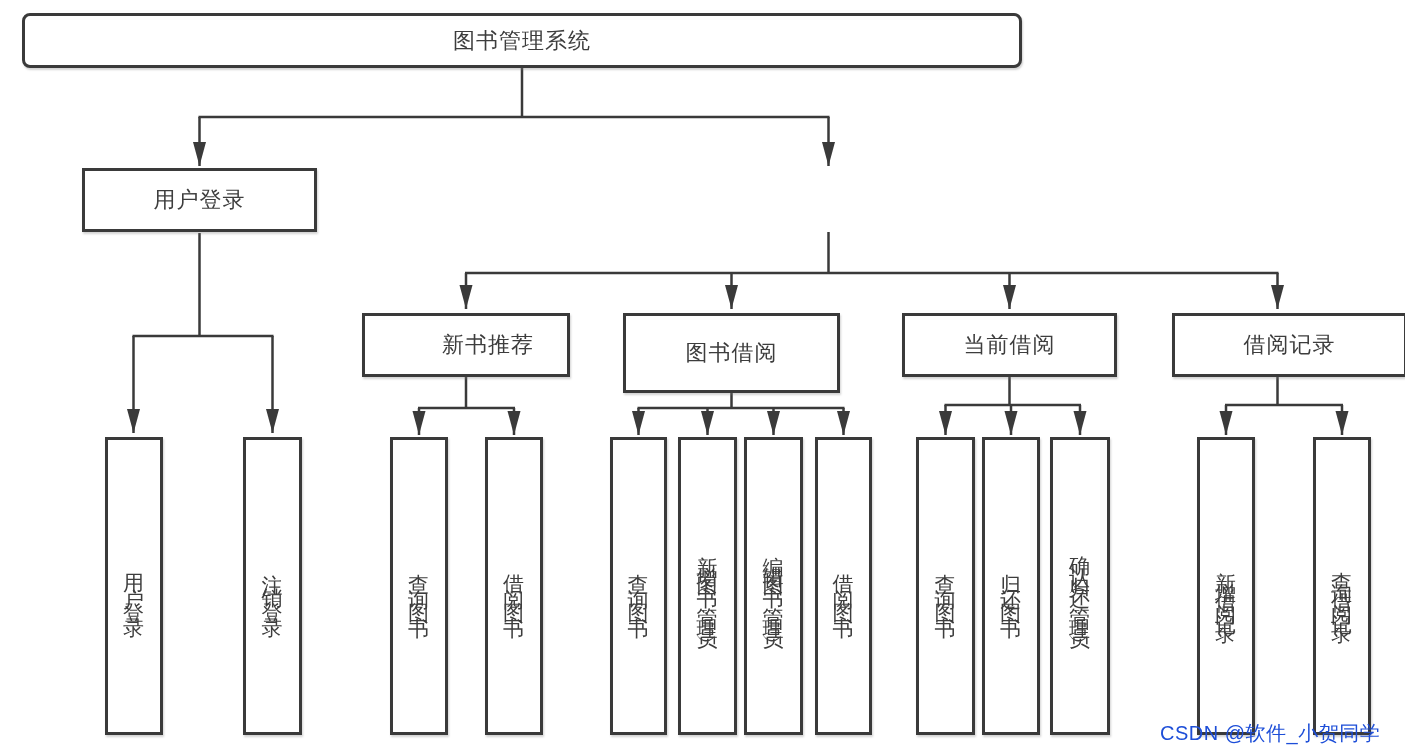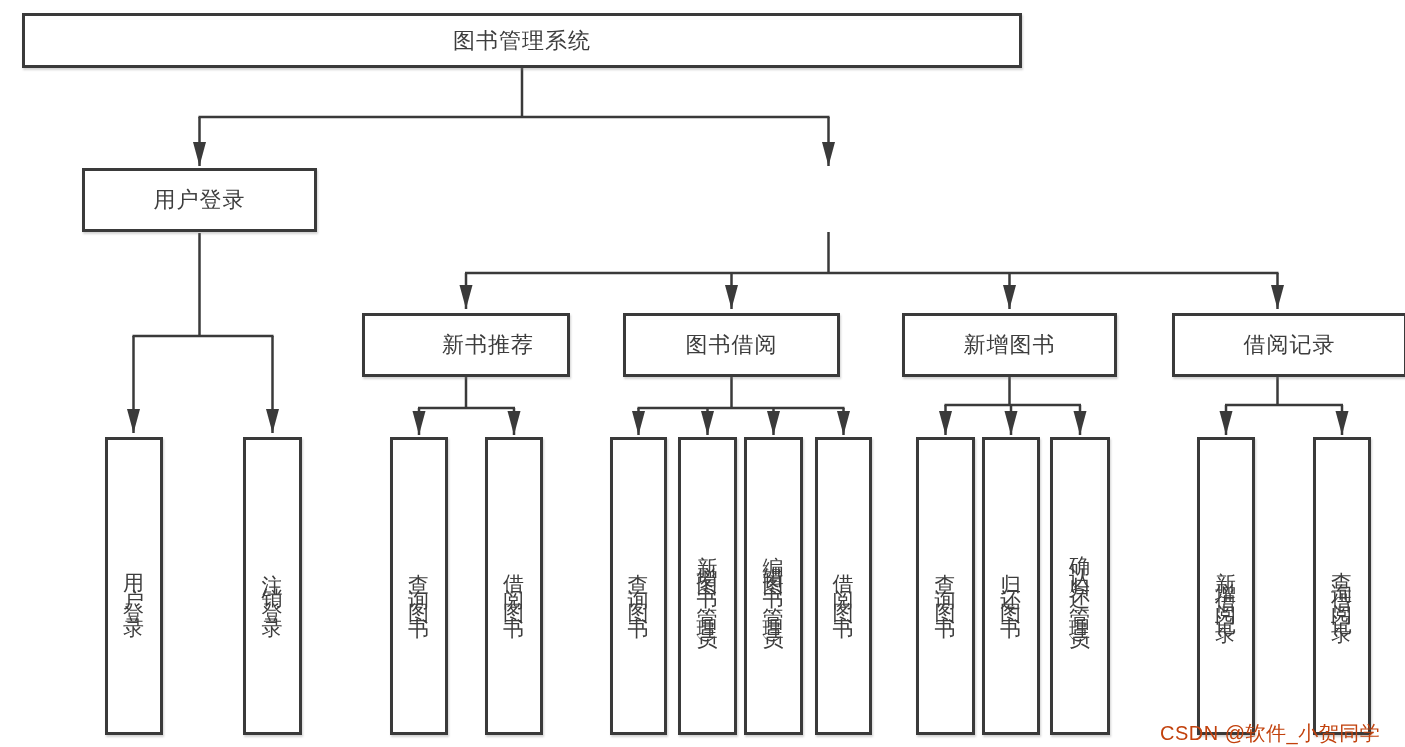--- a/index.html
+++ b/index.html
@@ -36,21 +36,21 @@
     letter-spacing: 0.5em;
     line-height: 1;
     color: #3d3d3d;
   }
   .leaf span.sp-wide { letter-spacing: 0.7em; }
   .watermark {
     position: absolute;
     left: 1160px;
     top: 720px;
     font-size: 20px;
-    color: #c2410c;
+    color: #1d4ed8;
     white-space: nowrap;
     z-index: 5;
     letter-spacing: 0.5px;
   }
 </style>
 </head>
 <body>
 
 <div class="canvas">
 
@@ -97,27 +97,27 @@
       <path d="M1011 405 V435" marker-end="url(#arw)"></path>
       <path d="M1080 405 V435" marker-end="url(#arw)"></path>
 
       <path d="M1277.5 377 V406"></path>
       <path d="M1225 405 H1343"></path>
       <path d="M1226 405 V435" marker-end="url(#arw)"></path>
       <path d="M1342 405 V435" marker-end="url(#arw)"></path>
     </g>
   </svg>
 
-  <div class="node h root" style="left:22px; top:13px; width:1000px; height:55px;">图书管理系统</div>
+  <div class="node h root" style="left:22px; top:13px; width:1000px; height:55px;border-radius:8px;">图书管理系统</div>
 
   <div class="node h" style="left:82px; top:168px; width:235px; height:64px;">用户登录</div>
 
   <div class="node h" style="left:362px; top:313px; width:208px; height:64px;padding-left:44px;">新书推荐</div>
-  <div class="node h" style="left:623px; top:313px; width:217px; height:64px;">图书借阅</div>
-  <div class="node h" style="left:902px; top:313px; width:215px; height:64px;">新增图书</div>
+  <div class="node h" style="left:623px; top:313px; width:217px; height:80px;">图书借阅</div>
+  <div class="node h" style="left:902px; top:313px; width:215px; height:64px;">当前借阅</div>
   <div class="node h" style="left:1172px; top:313px; width:235px; height:64px;">借阅记录</div>
 
   <div class="node leaf" style="left:105px; top:437px; width:58px; height:298px;">
     <span class="sp-wide">用户登录</span>
   </div>
   <div class="node leaf" style="left:243px; top:437px; width:59px; height:298px;">
     <span class="sp-wide">注销登录</span>
   </div>
 
   <div class="node leaf" style="left:390px; top:437px; width:58px; height:298px;">

